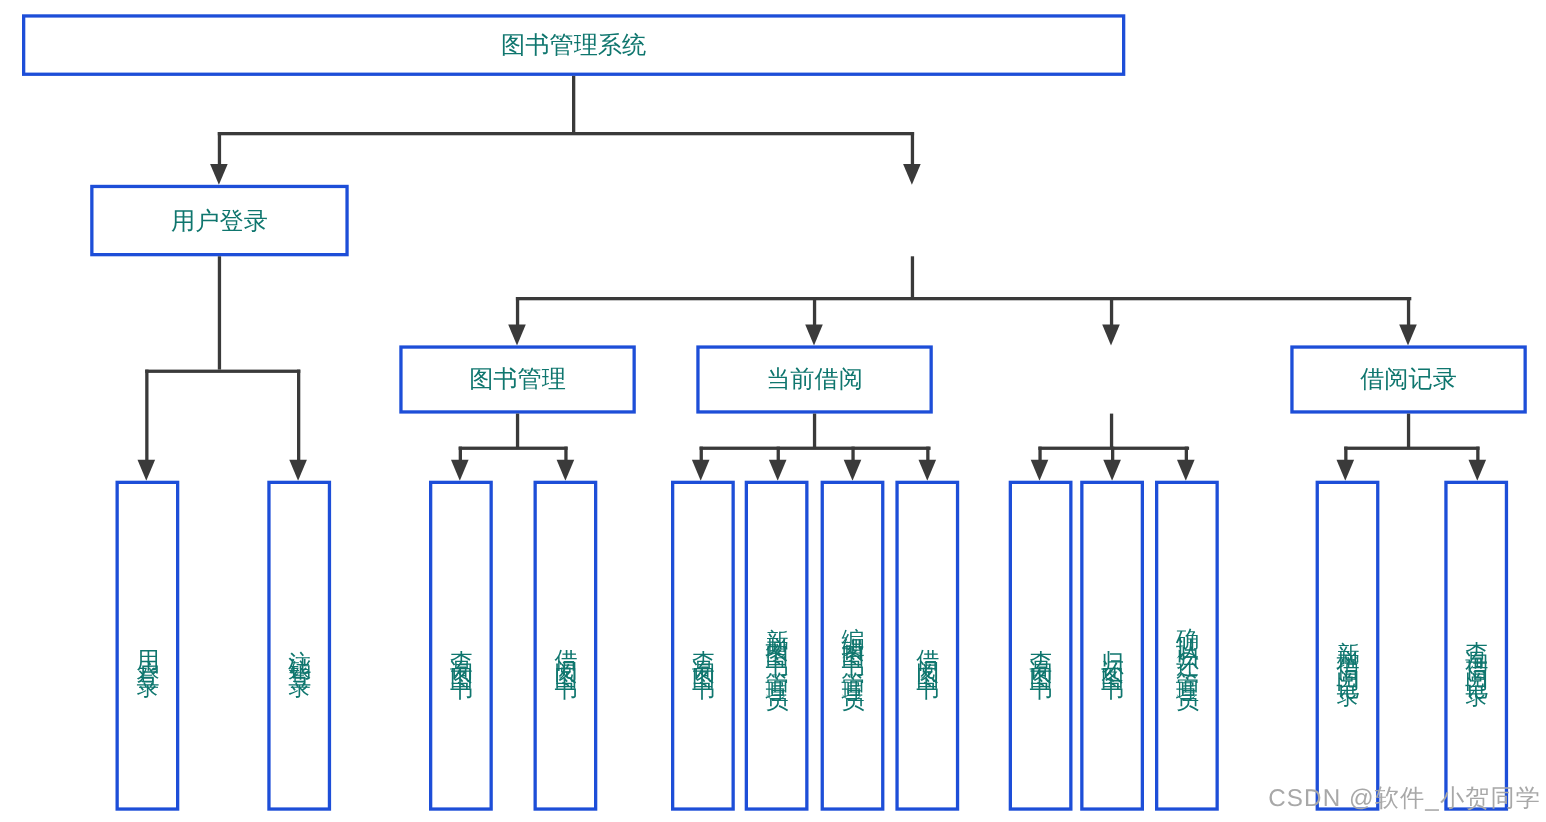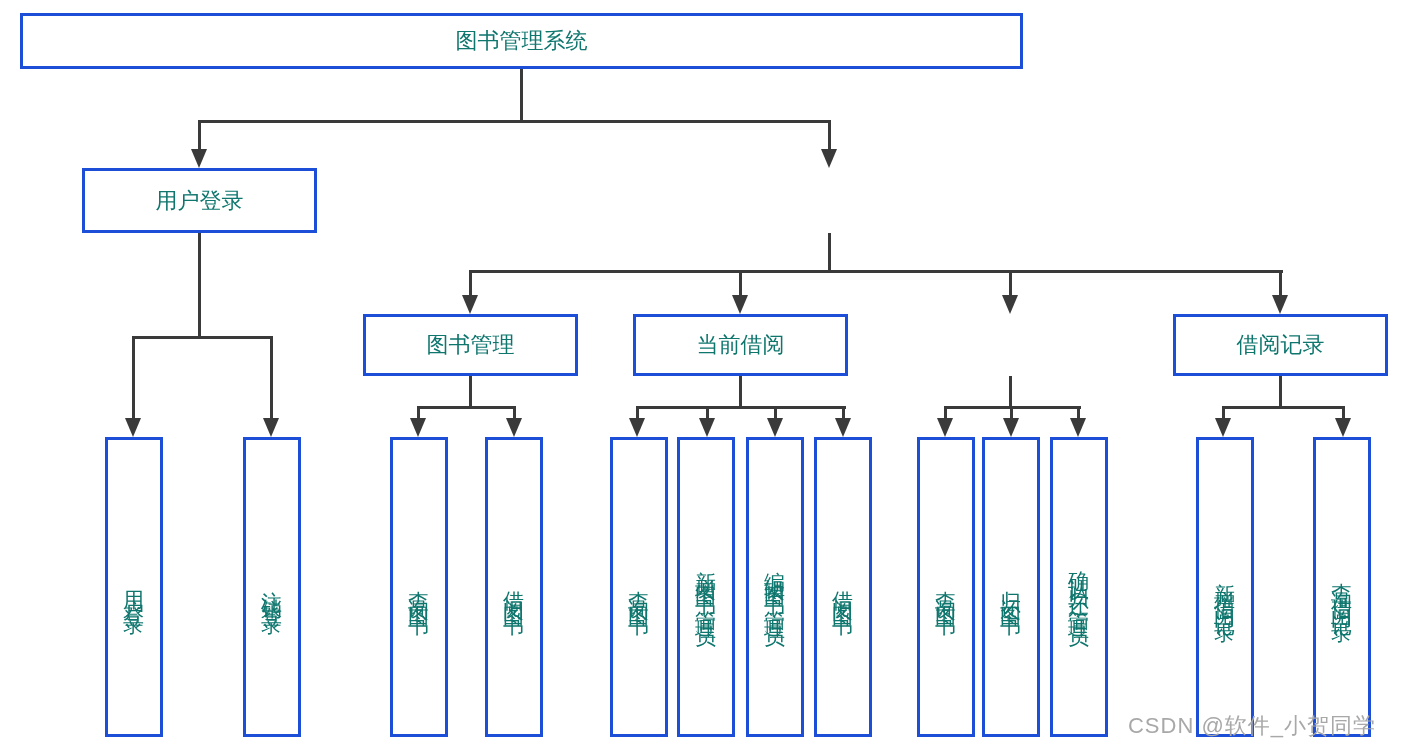--- a/index.html
+++ b/index.html
@@ -44,21 +44,21 @@
   .arrow {
     position: absolute;
     width: 0;
     height: 0;
     border-left: 8px solid transparent;
     border-right: 8px solid transparent;
     border-top: 19px solid #3a3a3a;
   }
   .wm {
     position: absolute;
-    right: 29px;
+    right: 4px;
     bottom: 6px;
     color: #a8a8a8;
     font-size: 22px;
     letter-spacing: 1px;
     text-align: center;
   }
 </style>
 </head>
 <body>
 

